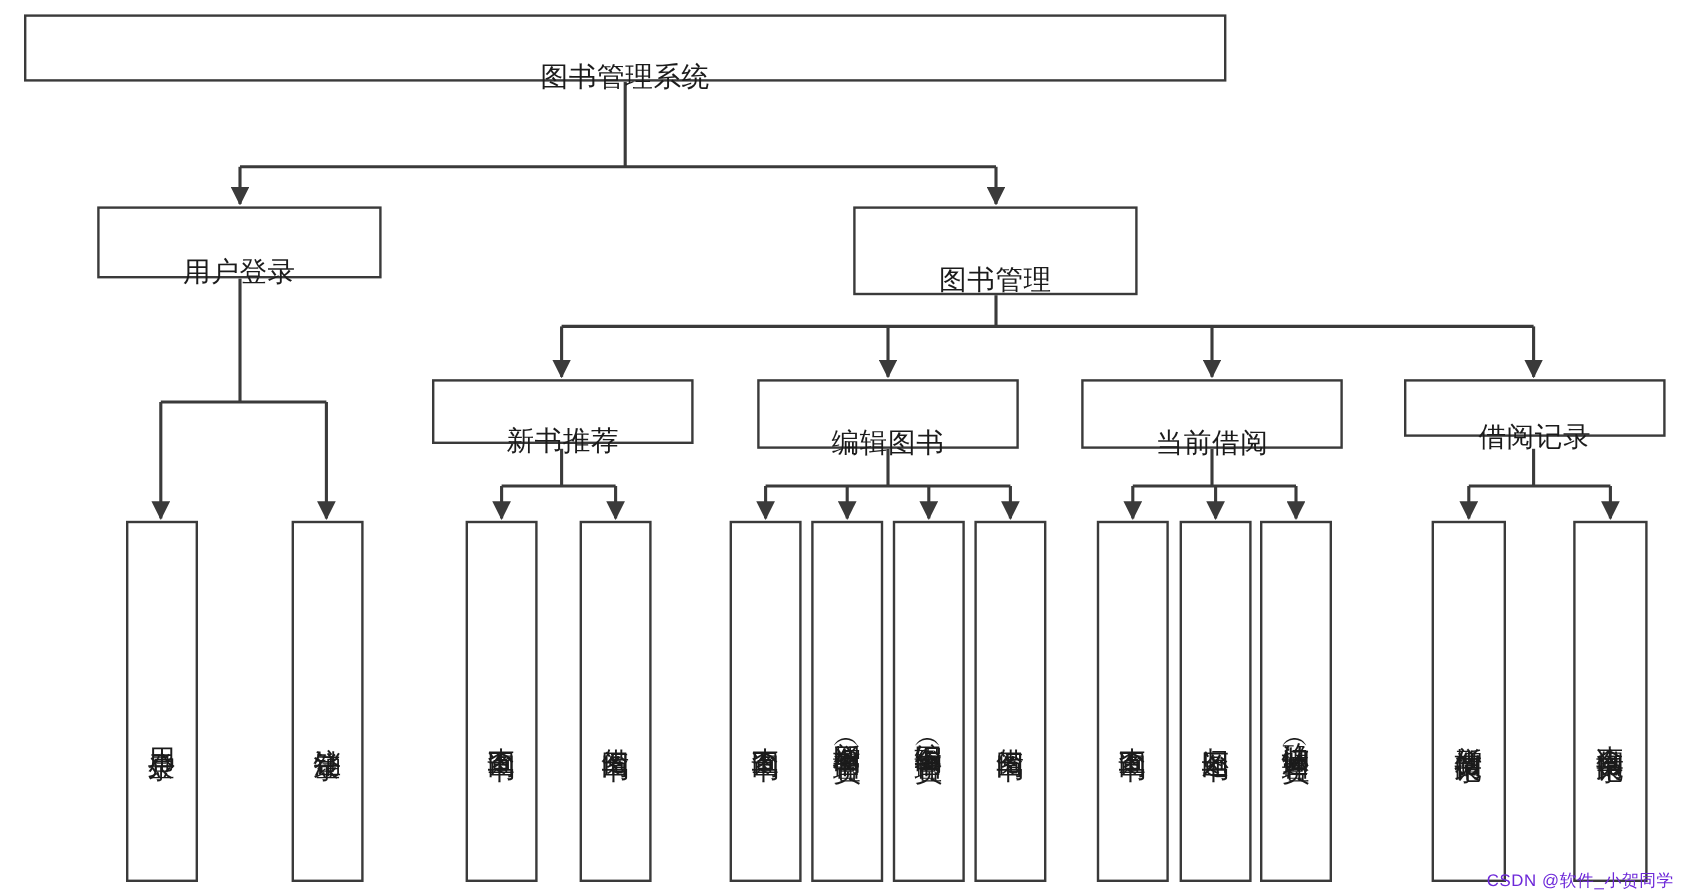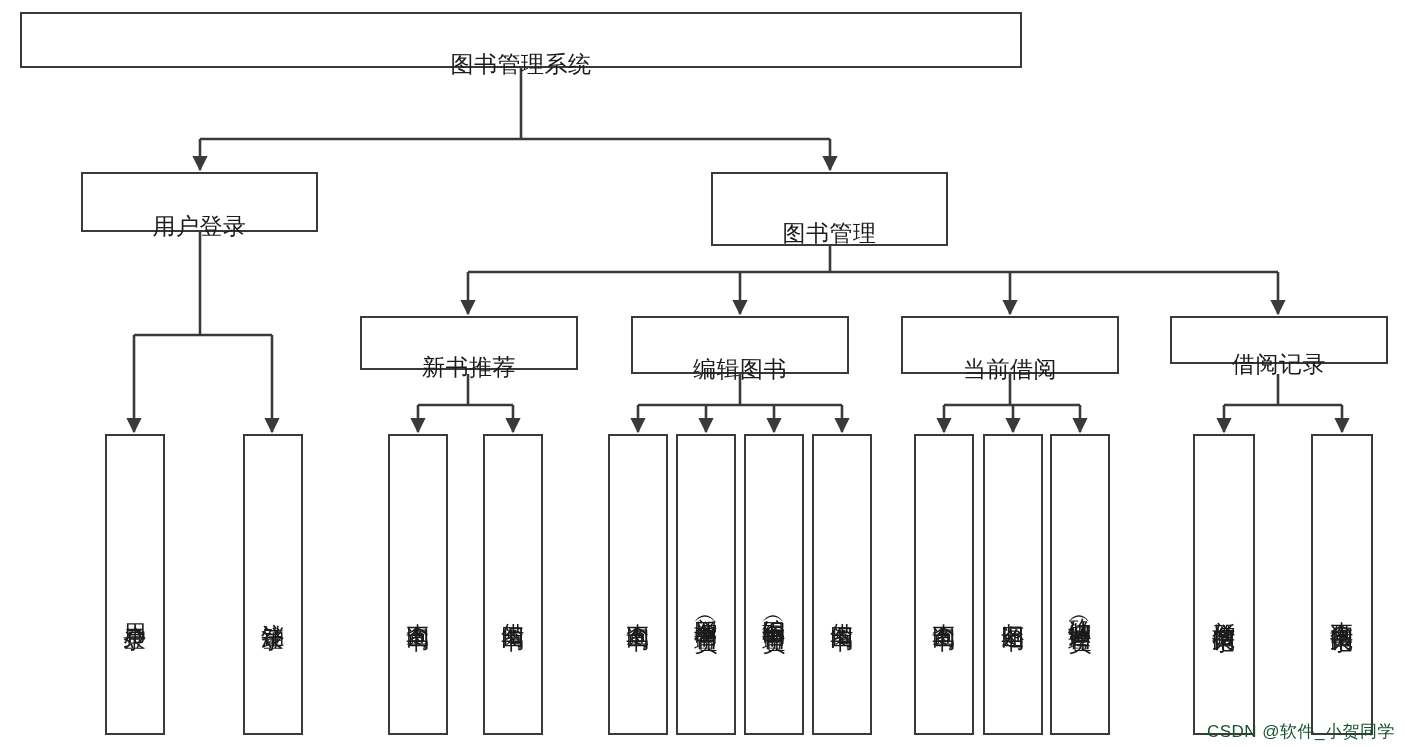--- a/index.html
+++ b/index.html
@@ -54,22 +54,22 @@
     font-size: 23px;
     line-height: 1.32;
     letter-spacing: 2px;
     white-space: nowrap;
     max-height: 270px;
   }
   .watermark {
     position: absolute;
     right: 10px;
     bottom: 4px;
-    font-size: 17px;
-    color: #14532d;
+    font-size: 14px;
+    color: #6d28d9;
     z-index: 3;
     white-space: nowrap;
     letter-spacing: 0.5px;
   }
 </style>
 </head>
 <body>
 
 <div id="canvas">
 

